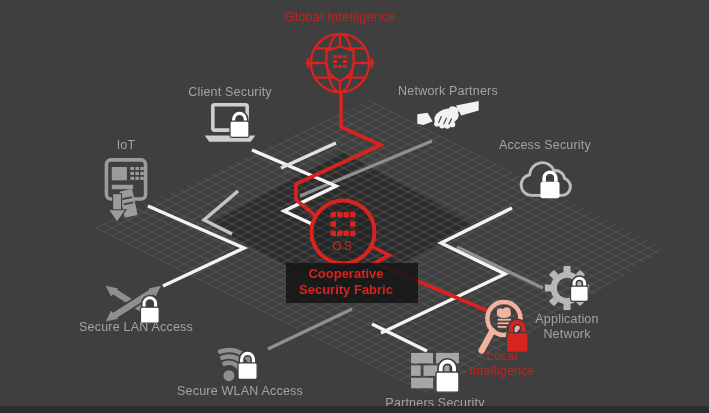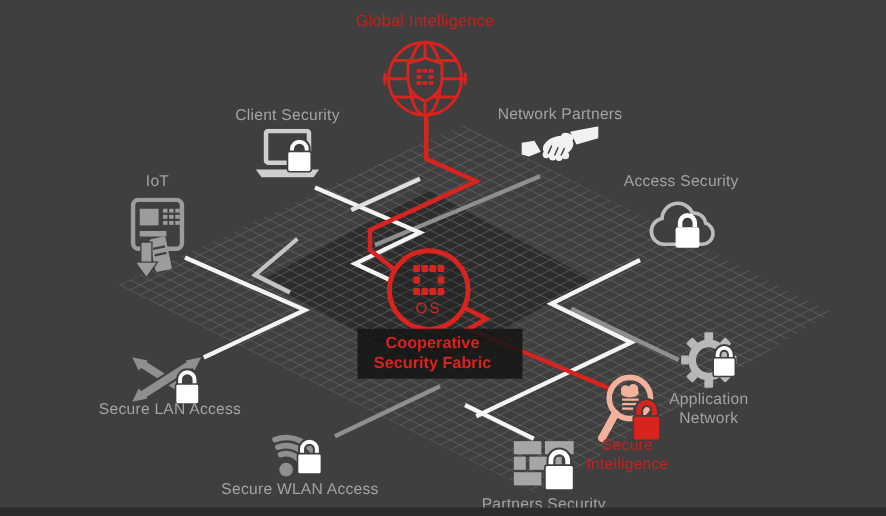--- a/index.html
+++ b/index.html
@@ -259,19 +259,19 @@
       <g stroke="#f3b29b" stroke-width="2">
         <line x1="23" y1="25.5" x2="38" y2="25.5"></line>
         <line x1="23" y1="29.5" x2="38" y2="29.5"></line>
         <line x1="23" y1="33.5" x2="33" y2="33.5"></line>
       </g>
       <path d="M38,40 v-5 a7,7 0 0 1 14,0 v5" fill="none" stroke="#3f3f3f" stroke-width="8"></path>
       <path d="M38,40 v-5 a7,7 0 0 1 14,0 v5" fill="none" stroke="#d8231f" stroke-width="4.5"></path>
       <rect x="33" y="40" width="24" height="22" rx="2" fill="#d8231f" stroke="#3f3f3f" stroke-width="1.4"></rect>
     </svg>
     <div class="label red" style="left:412px;top:349px">
-      <div>Secure</div>
+      <div>Local</div>
       <div>Intelligence</div>
     </div>
   </div>
 
   <div class="bottom-bar"></div>
 </div>
 
 </body></html>

